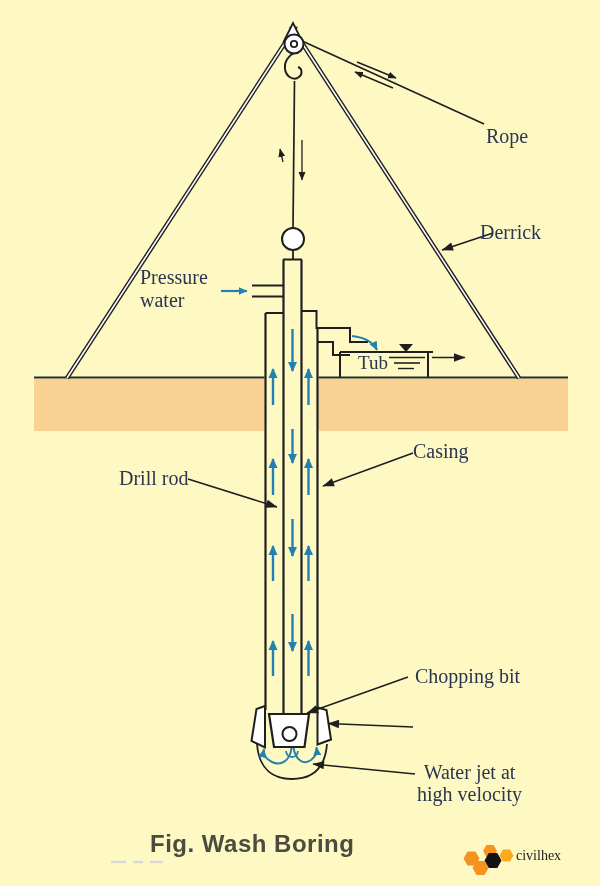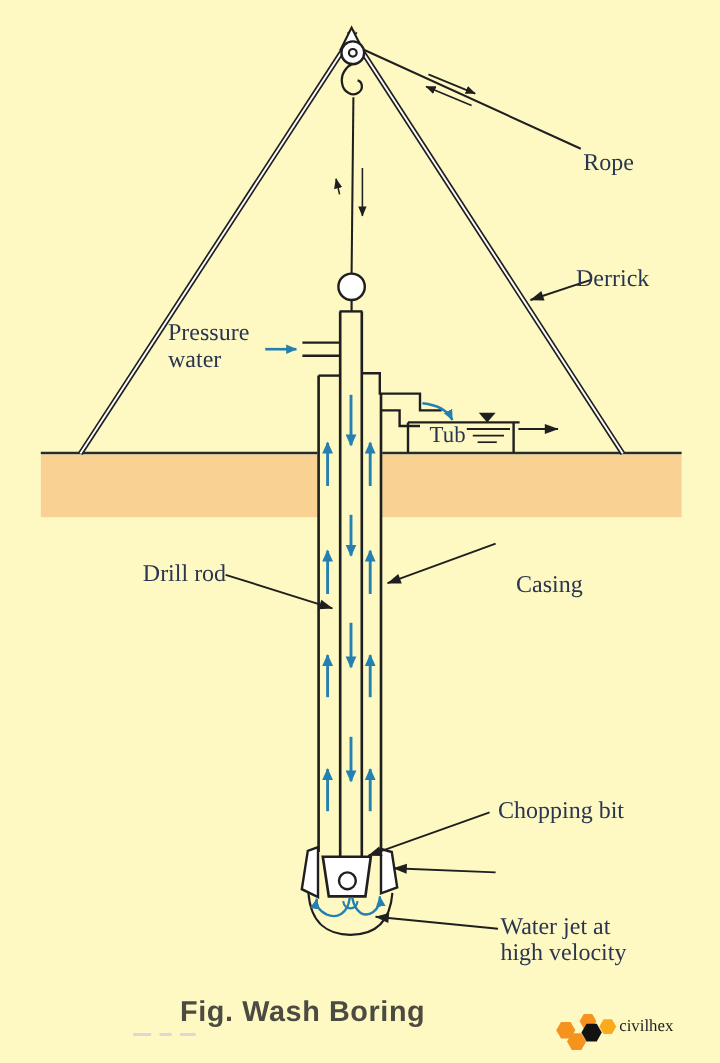--- a/index.html
+++ b/index.html
@@ -7,21 +7,21 @@
     position:relative;width:600px;height:886px;background:#fef9c3;
     font-family:"Liberation Serif", serif;overflow:hidden;
   }
   .stage svg{position:absolute;left:0;top:0;}
   .lbl{
     position:absolute;color:#2A3550;font-size:20px;line-height:1.1;
     white-space:nowrap;
   }
   .lbl .line{display:block;}
   .pressure{width:100px;text-align:left;line-height:23px;}
-  .waterjet{line-height:22px;}
+  .waterjet{line-height:22px;text-align:center;}
   .caption{
     position:absolute;left:150px;top:830px;width:300px;text-align:left;
     font-family:"Liberation Sans", sans-serif;font-weight:bold;
     font-size:24px;color:#4C4B41;letter-spacing:0.5px;
   }
   .logo-text{
     position:absolute;left:516px;top:848px;font-size:14px;color:#1B1B1B;
     font-family:"Liberation Serif", serif;
   }
 </style>
@@ -182,21 +182,21 @@
 
   <div class="lbl pressure" style="left:140px;top:266px;">
     <span class="line">Pressure</span>
     <span class="line">water</span>
   </div>
 
   <div class="lbl" style="left:358px;top:353px;font-size:19px;">Tub</div>
 
   <div class="lbl" style="left:119px;top:467px;text-align:right;">Drill rod</div>
 
-  <div class="lbl" style="left:430px;top:440px;margin-top:36px;">Casing</div>
+  <div class="lbl" style="left:413px;top:440px;">Casing</div>
 
   <div class="lbl" style="left:415px;top:665px;">Chopping bit</div>
 
 
   <div class="lbl waterjet" style="left:417px;top:761px;">
     <span class="line">Water jet at</span>
     <span class="line">high velocity</span>
   </div>
 
   <div class="caption">Fig. Wash Boring</div>

